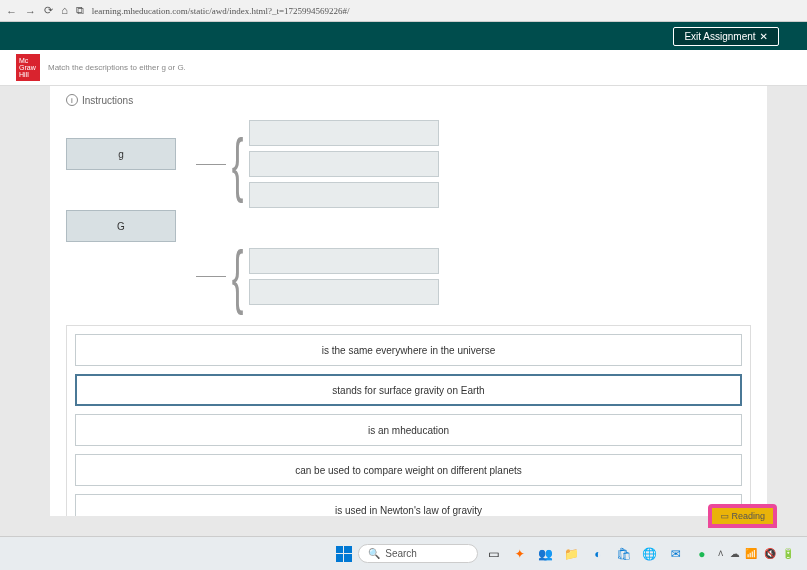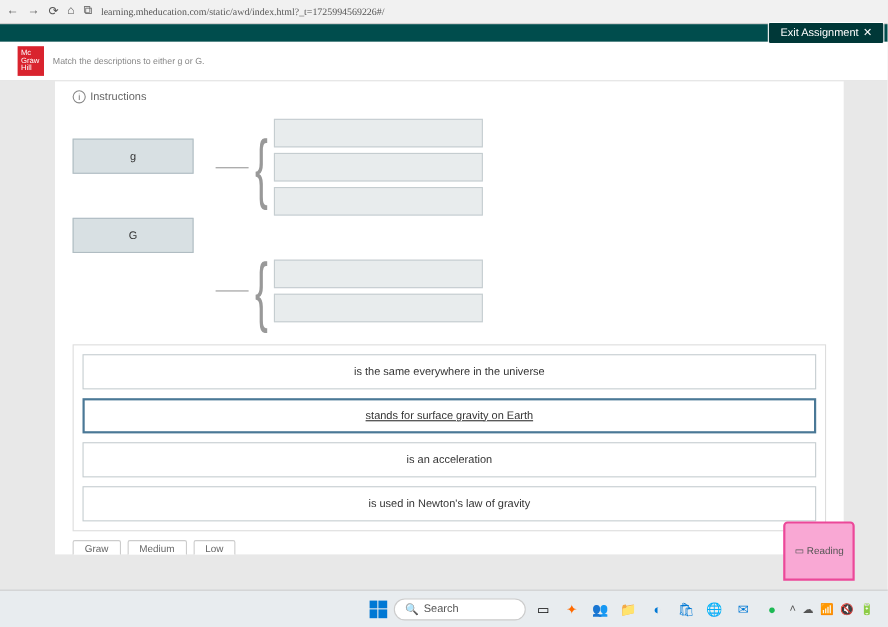--- a/index.html
+++ b/index.html
@@ -17,25 +17,25 @@
     display: flex;
     align-items: center;
     padding: 0 6px;
     gap: 8px;
     border-bottom: 1px solid #ccc;
   }
   .browser-bar .nav-icons { display: flex; gap: 8px; color: #555; }
   .url-text { color: #555; font-size: 9px; font-family: Liberation Serif, serif; }
   .top-bar {
     background: #004d4d;
-    height: 16px;
+    height: 28px;
     display: flex;
     justify-content: flex-end;
     align-items: center;
-    padding: 0 3px;
+    padding: 0 28px;
   }
   .exit-btn {
     background: #003838;
     color: #fff;
     border: 1px solid #fff;
     padding: 3px 10px;
     font-size: 10px;
     border-radius: 2px;
     cursor: pointer;
     display: flex; align-items: center; gap: 4px;
@@ -104,38 +104,38 @@
     padding: 8px;
   }
   .option {
     border: 1px solid #c5cdd0;
     background: #fff;
     height: 32px;
     display: flex; align-items: center; justify-content: center;
     font-size: 10px; color: #333;
     cursor: grab;
   }
-  .option.selected { border: 2px solid #4a7896; text-decoration: underline; }
+  .option.selected { border: 2px solid #4a7896; }
   .span2 { grid-column: span 1; }
   .confidence { margin-top: 8px; font-size: 10px; color: #666; display: flex; align-items: center; gap: 6px; }
   .conf-btn {
     border: 1px solid #ccc;
     padding: 2px 10px;
     background: #fff;
     font-size: 9px;
     color: #666;
     border-radius: 2px;
   }
   .reading-btn {
     position: absolute;
     right: 30px;
     bottom: 42px;
-    background: #f9a8d4;
-    border: 2px solid #ec4899;
-    padding: 20px 8px;
+    background: #eab308;
+    border: 4px solid #ec4899;
+    padding: 3px 8px;
     font-size: 9px;
     color: #555;
     border-radius: 4px 4px 0 0;
   }
   .taskbar {
     position: absolute;
     bottom: 0; left: 0; right: 0;
     height: 34px;
     background: #e8ecef;
     border-top: 1px solid #ccc;
@@ -212,21 +212,22 @@
           <div class="slot"></div>
           <div class="slot"></div>
         </div>
       </div>
     </div>
   </div>
 
   <div class="options">
     <div class="option">is the same everywhere in the universe</div>
     <div class="option selected">stands for surface gravity on Earth</div>
-    <div class="option">is an acceleration</div>
+    <div class="option">is an mheducation</div>
+    <div class="option">can be used to compare weight on different planets</div>
     <div class="option span2">is used in Newton's law of gravity</div>
   </div>
 
   <div class="confidence">
     <button class="conf-btn">Graw</button>
     <button class="conf-btn">Medium</button>
     <button class="conf-btn">Low</button>
   </div>
 </div>
 

